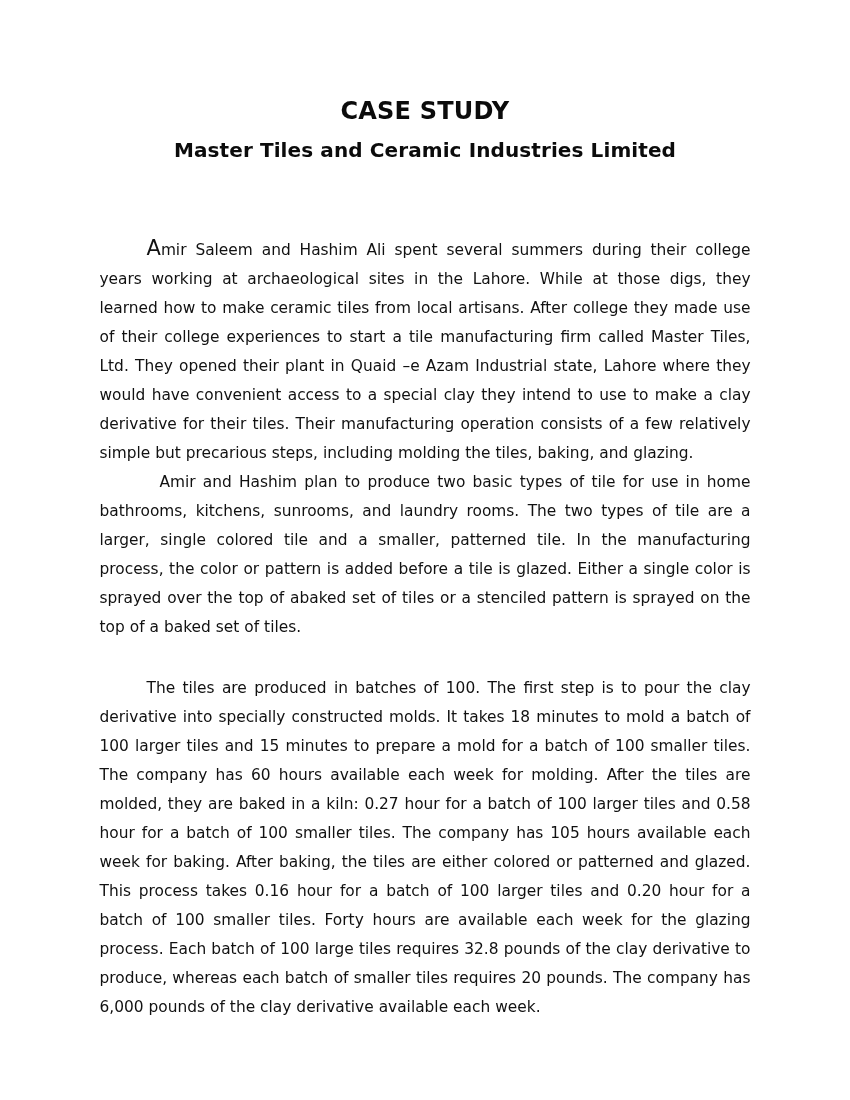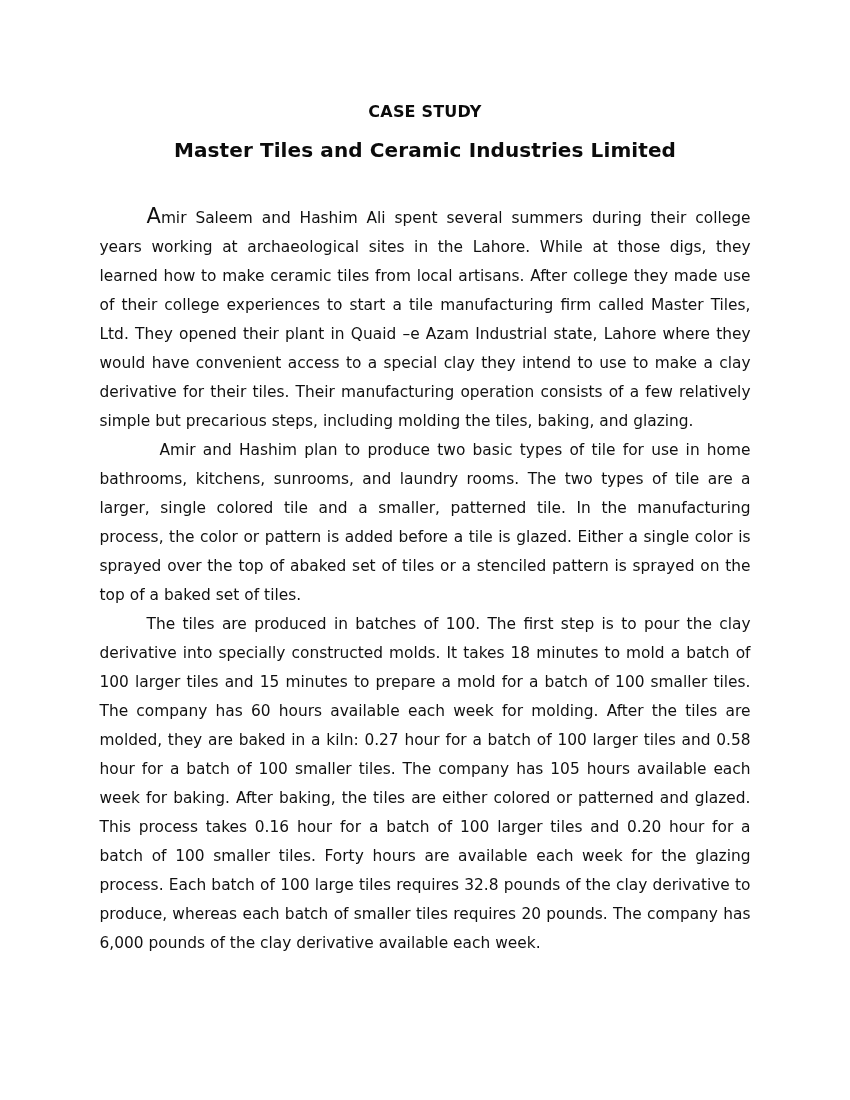--- a/index.html
+++ b/index.html
@@ -27,21 +27,21 @@
 
   
   .title-block {
     width: 651px;
     margin: 0 auto;
     padding-top: 96px;
     text-align: center;
   }
 
   .doc-title {
-    font-size: 16px;
+    font-size: 24px;
     font-weight: bold;
     line-height: 31px;
     letter-spacing: 0.2px;
     margin: 0;
     color: #0b0b0b;
   }
 
   .doc-subtitle {
     font-size: 20px;
     font-weight: bold;
@@ -63,21 +63,21 @@
     font-size: 15.4px;
     line-height: 29px;
     text-align: justify;
     text-justify: inter-word;
     margin: 0;
     color: #111111;
     hyphens: none;
     word-spacing: 0.1px;
   }
 
-  p.indent-a { text-indent: 47px; }
+  p.indent-a { text-indent: 47px; margin-top: 32px; }
   p.indent-b { text-indent: 60px; }
 
   .initial-cap {
     font-size: 21px;
     line-height: 0;
     vertical-align: baseline;
   }
 </style>
 </head>
 <body>

